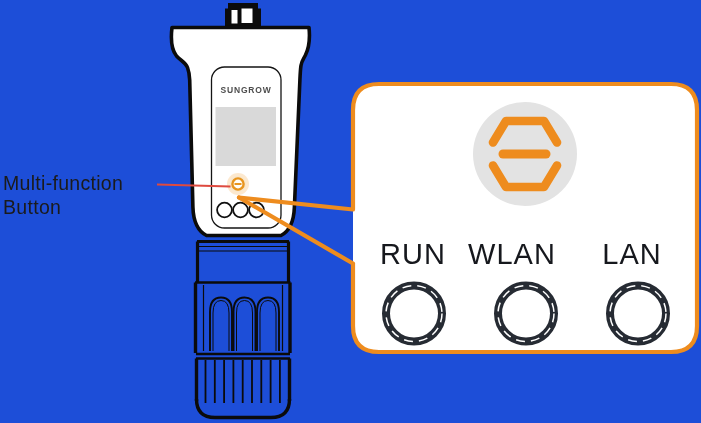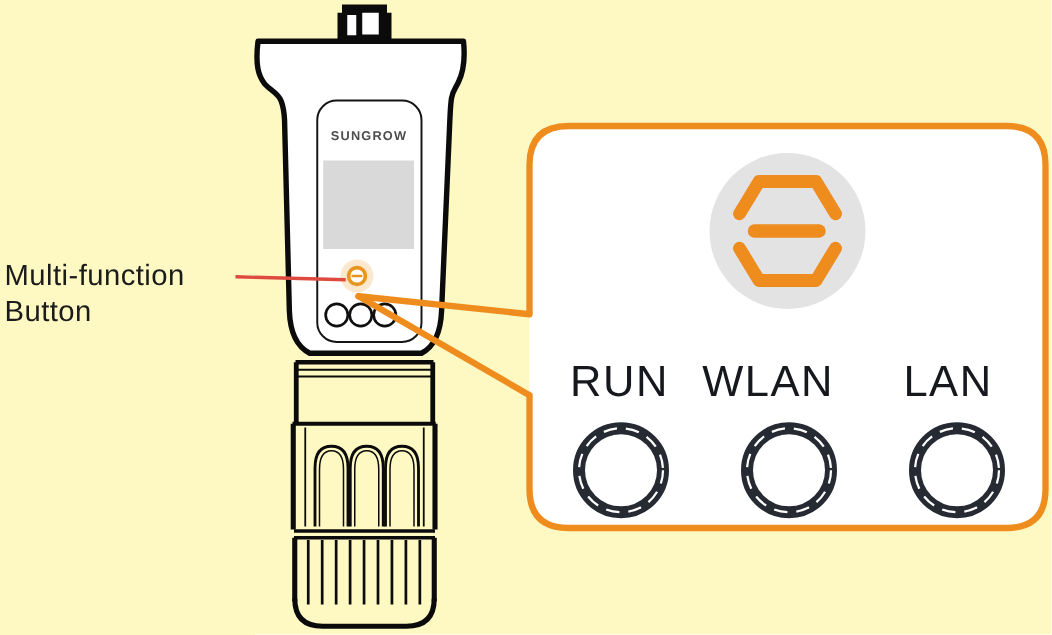--- a/index.html
+++ b/index.html
@@ -1,19 +1,19 @@
 <!DOCTYPE html>
 <html><head>
 <meta charset="utf-8">
 <style>
   html,body{margin:0;padding:0;background:#ffffff;}
   #canvas{
     position:relative;
     width:701px;height:423px;
-    background:#fef9c3;
+    background:#1d4ed8;
     font-family:"Liberation Sans", sans-serif;
     overflow:hidden;
   }
   svg text{font-family:"Liberation Sans", sans-serif;}
   .label-text{fill:#1b1b1b;font-size:19.5px;letter-spacing:.3px;}
   .indicator-text{fill:#16181d;font-size:29px;letter-spacing:1px;}
   .brand-text{fill:#4d4d4d;font-size:8.5px;font-weight:bold;letter-spacing:.8px;}
 </style>
 </head>
 <body>

